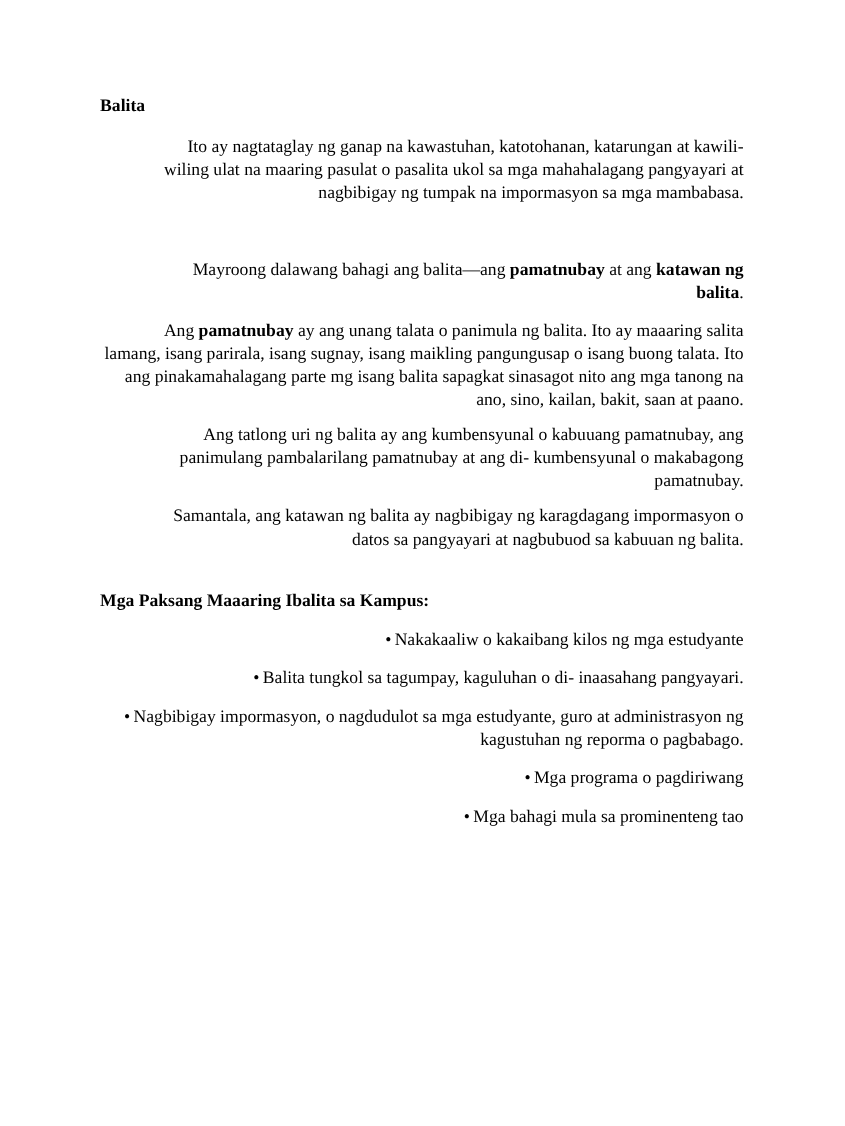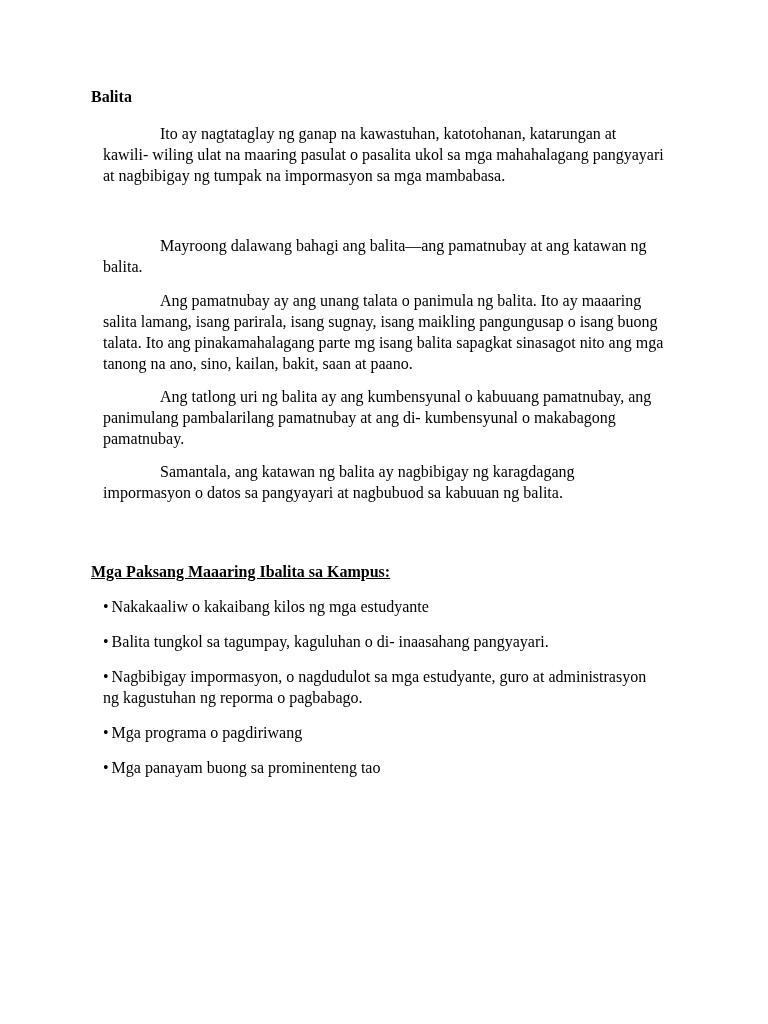--- a/index.html
+++ b/index.html
@@ -24,33 +24,34 @@
     color: #000000;
     text-align: left;
   }
   .heading {
     font-weight: bold;
     margin: 0;
     font-size: 16px;
     line-height: 21px;
   }
   .para {
-    margin: 12px;
+    margin: 0;
+    text-align: right;
   }
   .indent {
     text-indent: 57px;
   }
   .mt16 { margin-top: 16px; }
   .mt41 { margin-top: 41px; }
   .mt49 { margin-top: 49px; }
   .mt13 { margin-top: 13px; }
   .mt11 { margin-top: 11px; }
-  .mt43 { margin-top: 58px; text-decoration: underline; }
+  .mt43 { margin-top: 35px; }
   .mt14 { margin-top: 14px; }
-  b { font-weight: normal; }
+  b { font-weight: bold; }
   .bullet-item .bullet-char {
     margin-right: 3px;
   }
 </style>
 </head>
 <body>
 
 <div class="page">
 
   <div class="heading">Balita</div>
@@ -70,15 +71,15 @@
   <div class="heading mt43">Mga Paksang Maaaring Ibalita sa Kampus:</div>
 
   <p class="para bullet-item mt14"><span class="bullet-char">•</span><span>Nakakaaliw o kakaibang kilos ng mga estudyante</span></p>
 
   <p class="para bullet-item mt14"><span class="bullet-char">•</span><span>Balita tungkol sa tagumpay, kaguluhan o di- inaasahang pangyayari.</span></p>
 
   <p class="para bullet-item mt14"><span class="bullet-char">•</span><span>Nagbibigay impormasyon, o nagdudulot sa mga estudyante, guro at administrasyon ng kagustuhan ng reporma o pagbabago.</span></p>
 
   <p class="para bullet-item mt14"><span class="bullet-char">•</span><span>Mga programa o pagdiriwang</span></p>
 
-  <p class="para bullet-item mt14"><span class="bullet-char">•</span><span>Mga panayam buong sa prominenteng tao</span></p>
+  <p class="para bullet-item mt14"><span class="bullet-char">•</span><span>Mga bahagi mula sa prominenteng tao</span></p>
 
 </div>
 
 </body></html>

